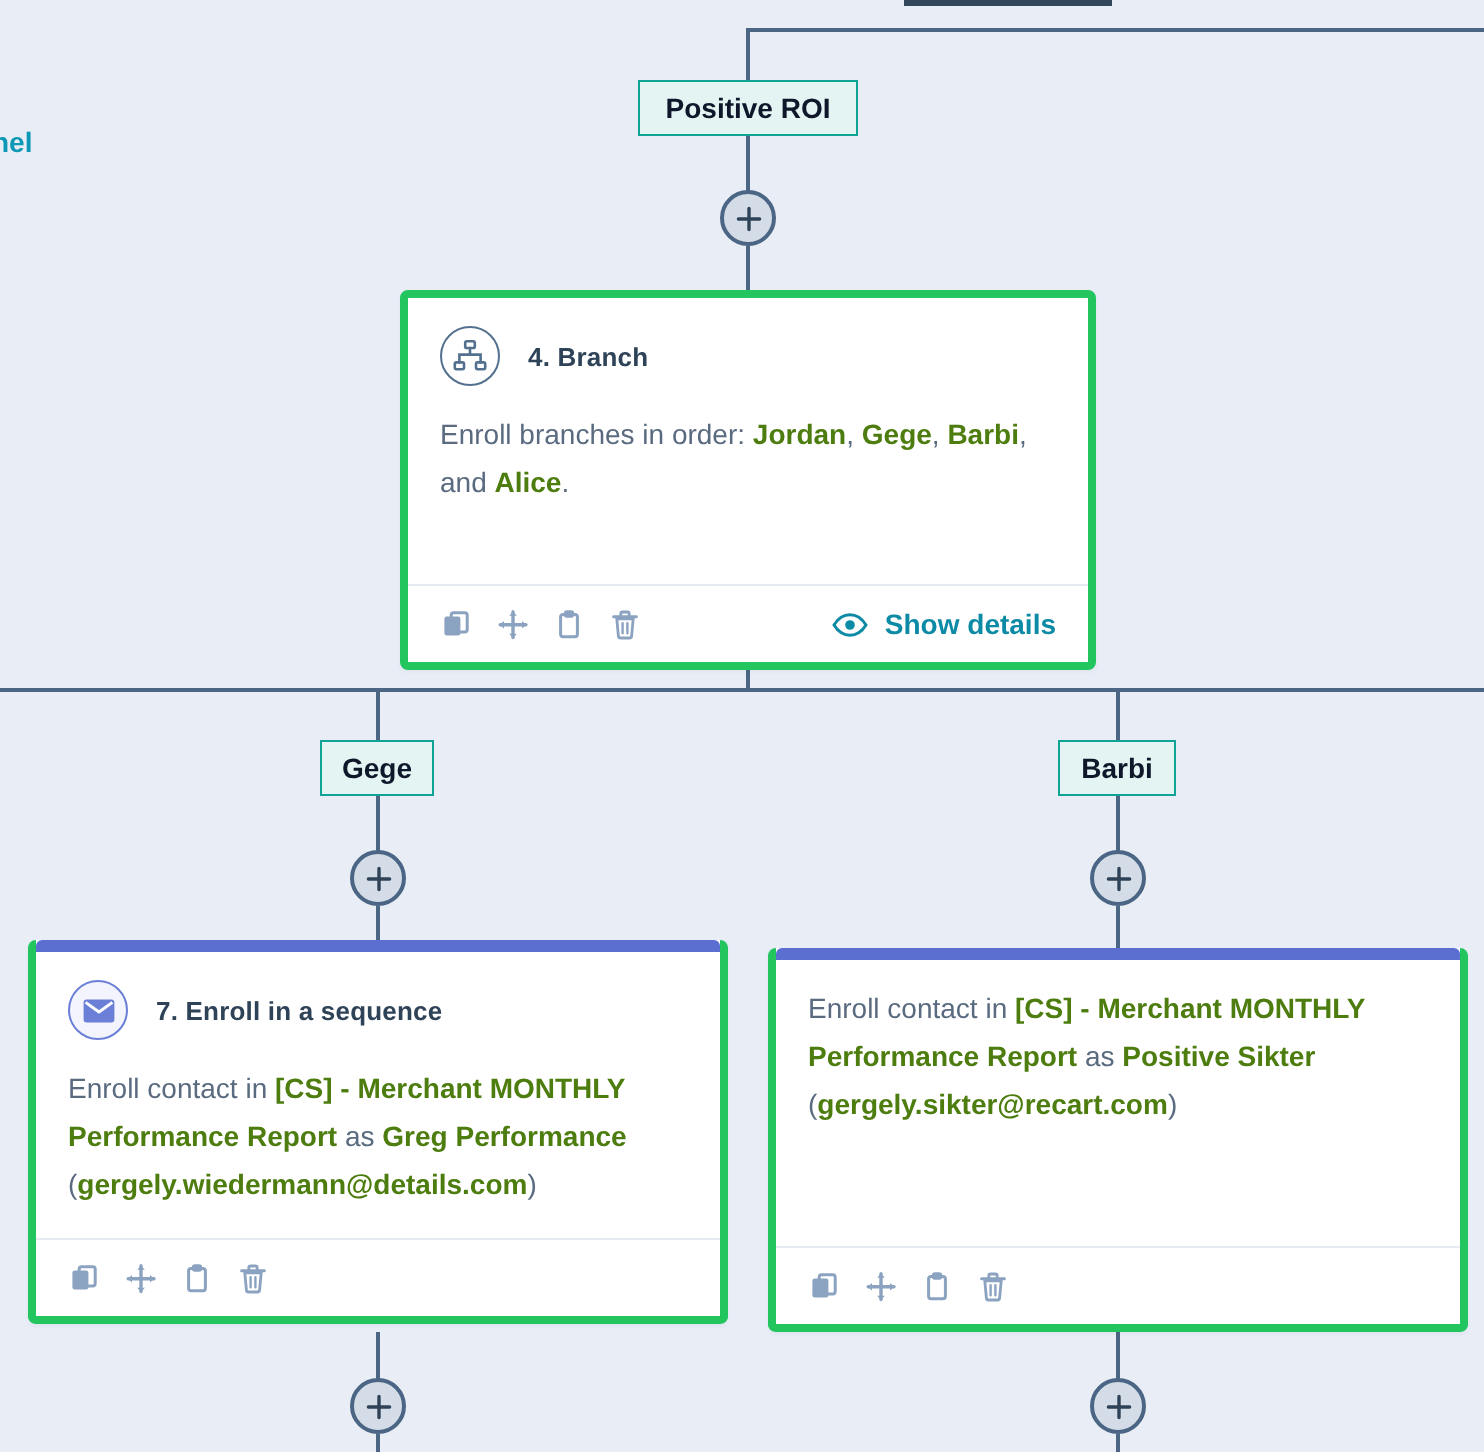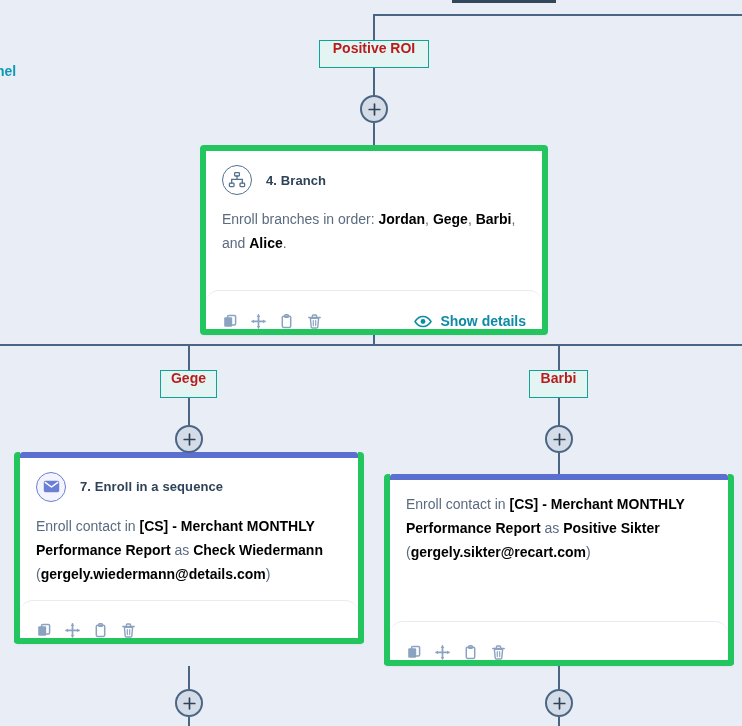--- a/index.html
+++ b/index.html
@@ -18,25 +18,25 @@
   .hline{position:absolute;height:2px;background:#4b6584;}
 
   
   .top-stub{position:absolute;height:3px;background:#33475b;}
 
   
   .chip{
     position:absolute;
     background:#e4f4f2;
     border:1.5px solid #0ea394;
-    color:#b91c1c;
+    color:#0f172a;
     font-size:14px;
     font-weight:bold;
     line-height:1;
-    display:flex;align-items:flex-start;justify-content:center;
+    display:flex;align-items:center;justify-content:center;
     box-sizing:border-box;
     white-space:nowrap;
     z-index:3;
   }
 
   
   .plus{
     position:absolute;
     width:28px;height:28px;
     border-radius:50%;
@@ -46,21 +46,21 @@
     display:flex;align-items:center;justify-content:center;
     z-index:4;
     cursor:pointer;
   }
   .plus svg{display:block;}
 
   
   .card{
     position:absolute;
     background:#ffffff;
-    border:6px solid #22c55e;
+    border:4px solid #22c55e;
     border-radius:4px;
     box-sizing:border-box;
     z-index:3;
     box-shadow:0 1px 2px rgba(60,80,120,.06);
     display:flex;flex-direction:column;
   }
   .card.accent{border-top:none;border-radius:4px;}
   .accent-bar{height:6px;background:#5b6fd0;border-radius:3px 3px 0 0;}
   .card-head{
     display:flex;align-items:center;
@@ -77,27 +77,26 @@
   .card-title{
     margin-left:14px;
     font-size:13px;font-weight:bold;color:#2f4358;
     letter-spacing:.1px;
   }
   .card-body{
     padding:12px 16px 14px 16px;
     font-size:14px;line-height:24px;color:#5a6b80;
     flex:1 1 auto;
   }
-  .card-body b{color:#000000;font-weight:bold;}
+  .card-body b{color:#4d7c0f;font-weight:bold;}
   .card-foot{
     border-top:1px solid #e7ebf2;
     height:38px;
-    display:flex;align-items:flex-end;
+    display:flex;align-items:center;
     padding:0 16px;
-    border-radius:13px;
   }
   .tools{display:flex;align-items:center;gap:12px;}
   .tool{width:16px;height:16px;display:flex;align-items:center;justify-content:center;cursor:pointer;}
   .tool svg{display:block;}
   .show-details{
     margin-left:auto;
     display:flex;align-items:center;gap:8px;
     color:#0d8ba6;font-size:14px;font-weight:bold;
     cursor:pointer;
   }
@@ -218,33 +217,33 @@
   </div>
   <div class="plus" style="left:545px;top:425px;">
     <svg width="13" height="13" viewBox="0 0 13 13" aria-hidden="true">
       <path d="M6.5 1.2v10.6M1.2 6.5h10.6" stroke="#2f4358" stroke-width="1.7" stroke-linecap="round"></path>
     </svg>
   </div>
 
   <div class="vline" style="left:188px;top:453px;height:22px;"></div>
   <div class="vline" style="left:558px;top:453px;height:22px;"></div>
 
-  <div class="card accent" style="left:14px;top:452px;width:350px;height:192px;">
+  <div class="card accent" style="left:14px;top:470px;width:350px;height:192px;">
     <div class="accent-bar"></div>
     <div class="card-head">
       <div class="card-icon icon-mail">
         <svg width="17" height="13" viewBox="0 0 17 13" aria-hidden="true">
           <rect x="0.8" y="0.8" width="15.4" height="11.4" rx="1.6" fill="#6b7fd7"></rect>
           <path d="M1.8 2.2 8.5 7l6.7-4.8" fill="none" stroke="#ffffff" stroke-width="1.5" stroke-linejoin="round"></path>
         </svg>
       </div>
       <div class="card-title">7. Enroll in a sequence</div>
     </div>
     <div class="card-body">
-      <span>Enroll contact in </span><b>[CS] - Merchant MONTHLY Performance Report</b><span> as </span><b>Check Wiedermann</b> (<b>gergely.wiedermann@details.com</b>)
+      <span>Enroll contact in </span><b>[CS] - Merchant MONTHLY Performance Report</b><span> as </span><b>Greg Performance</b> (<b>gergely.wiedermann@details.com</b>)
     </div>
     <div class="card-foot">
       <div class="tools">
         <span class="tool">
           <svg width="15" height="15" viewBox="0 0 15 15" aria-hidden="true">
             <rect x="1.2" y="3.2" width="8" height="9.6" rx="1.2" fill="#8ba3c0"></rect>
             <rect x="4.6" y="1.4" width="8" height="9.6" rx="1.2" fill="none" stroke="#8ba3c0" stroke-width="1.5"></rect>
           </svg>
         </span>
         <span class="tool">

